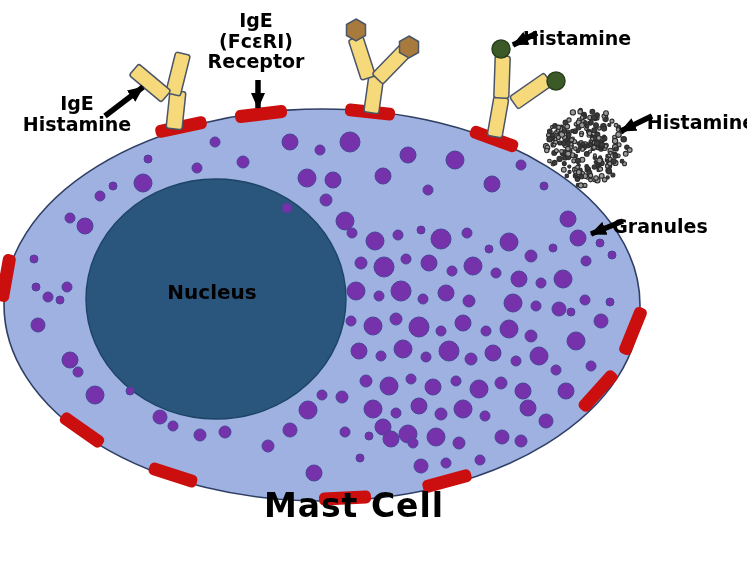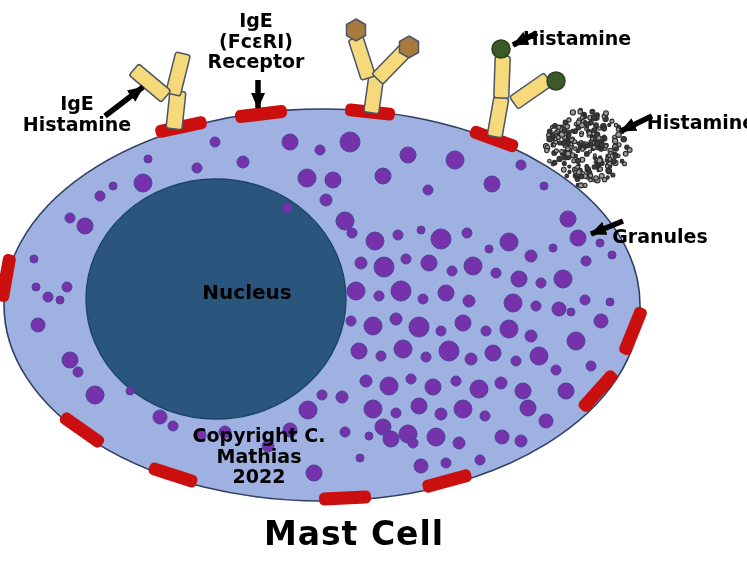--- a/index.html
+++ b/index.html
@@ -14,21 +14,21 @@
   .label{
     position:absolute;
     transform:translate(-50%,-50%);
     text-align:center;
     color:#000;
     font-weight:bold;
     line-height:1.08;
     white-space:nowrap;
   }
   .lbl-19{font-size:19px;}
-  .lbl-20{font-size:20px;margin-left:35px;}
+  .lbl-20{font-size:20px;}
   .title{font-size:33px;letter-spacing:1px;}
 </style>
 </head>
 <body>
 
 <div class="stage">
 
   <svg id="diagram" width="747" height="575" viewBox="0 0 747 575">
       <defs>
         <marker id="ah" markerWidth="16" markerHeight="14" refX="15" refY="7" orient="auto" markerUnits="userSpaceOnUse">
@@ -474,25 +474,20 @@
   <div class="label lbl-19" style="left:256px;top:41px">
     <div>IgE</div>
     <div>(FcεRI)</div>
     <div>Receptor</div>
   </div>
 
   <div class="label lbl-19" style="left:577px;top:38px">Histamine</div>
 
   <div class="label lbl-19" style="left:701px;top:122px">Histamine</div>
 
-  <div class="label lbl-19" style="left:660px;top:236px">Granules</div>
+  <div class="label lbl-19" style="left:660px;top:226px">Granules</div>
 
   <div class="label lbl-20" style="left:212px;top:293px">Nucleus</div>
 
-  <div class="label lbl-19" style="left:259px;top:456px">
-    <div>Copyright C.</div>
-    <div>Mathias</div>
-    <div>2022</div>
-  </div>
-
-  <div class="label title" style="left:354px;top:534px">Mast Cell</div>
+
+  <div class="label title" style="left:354px;top:506px">Mast Cell</div>
 
 </div>
 
 </body></html>

